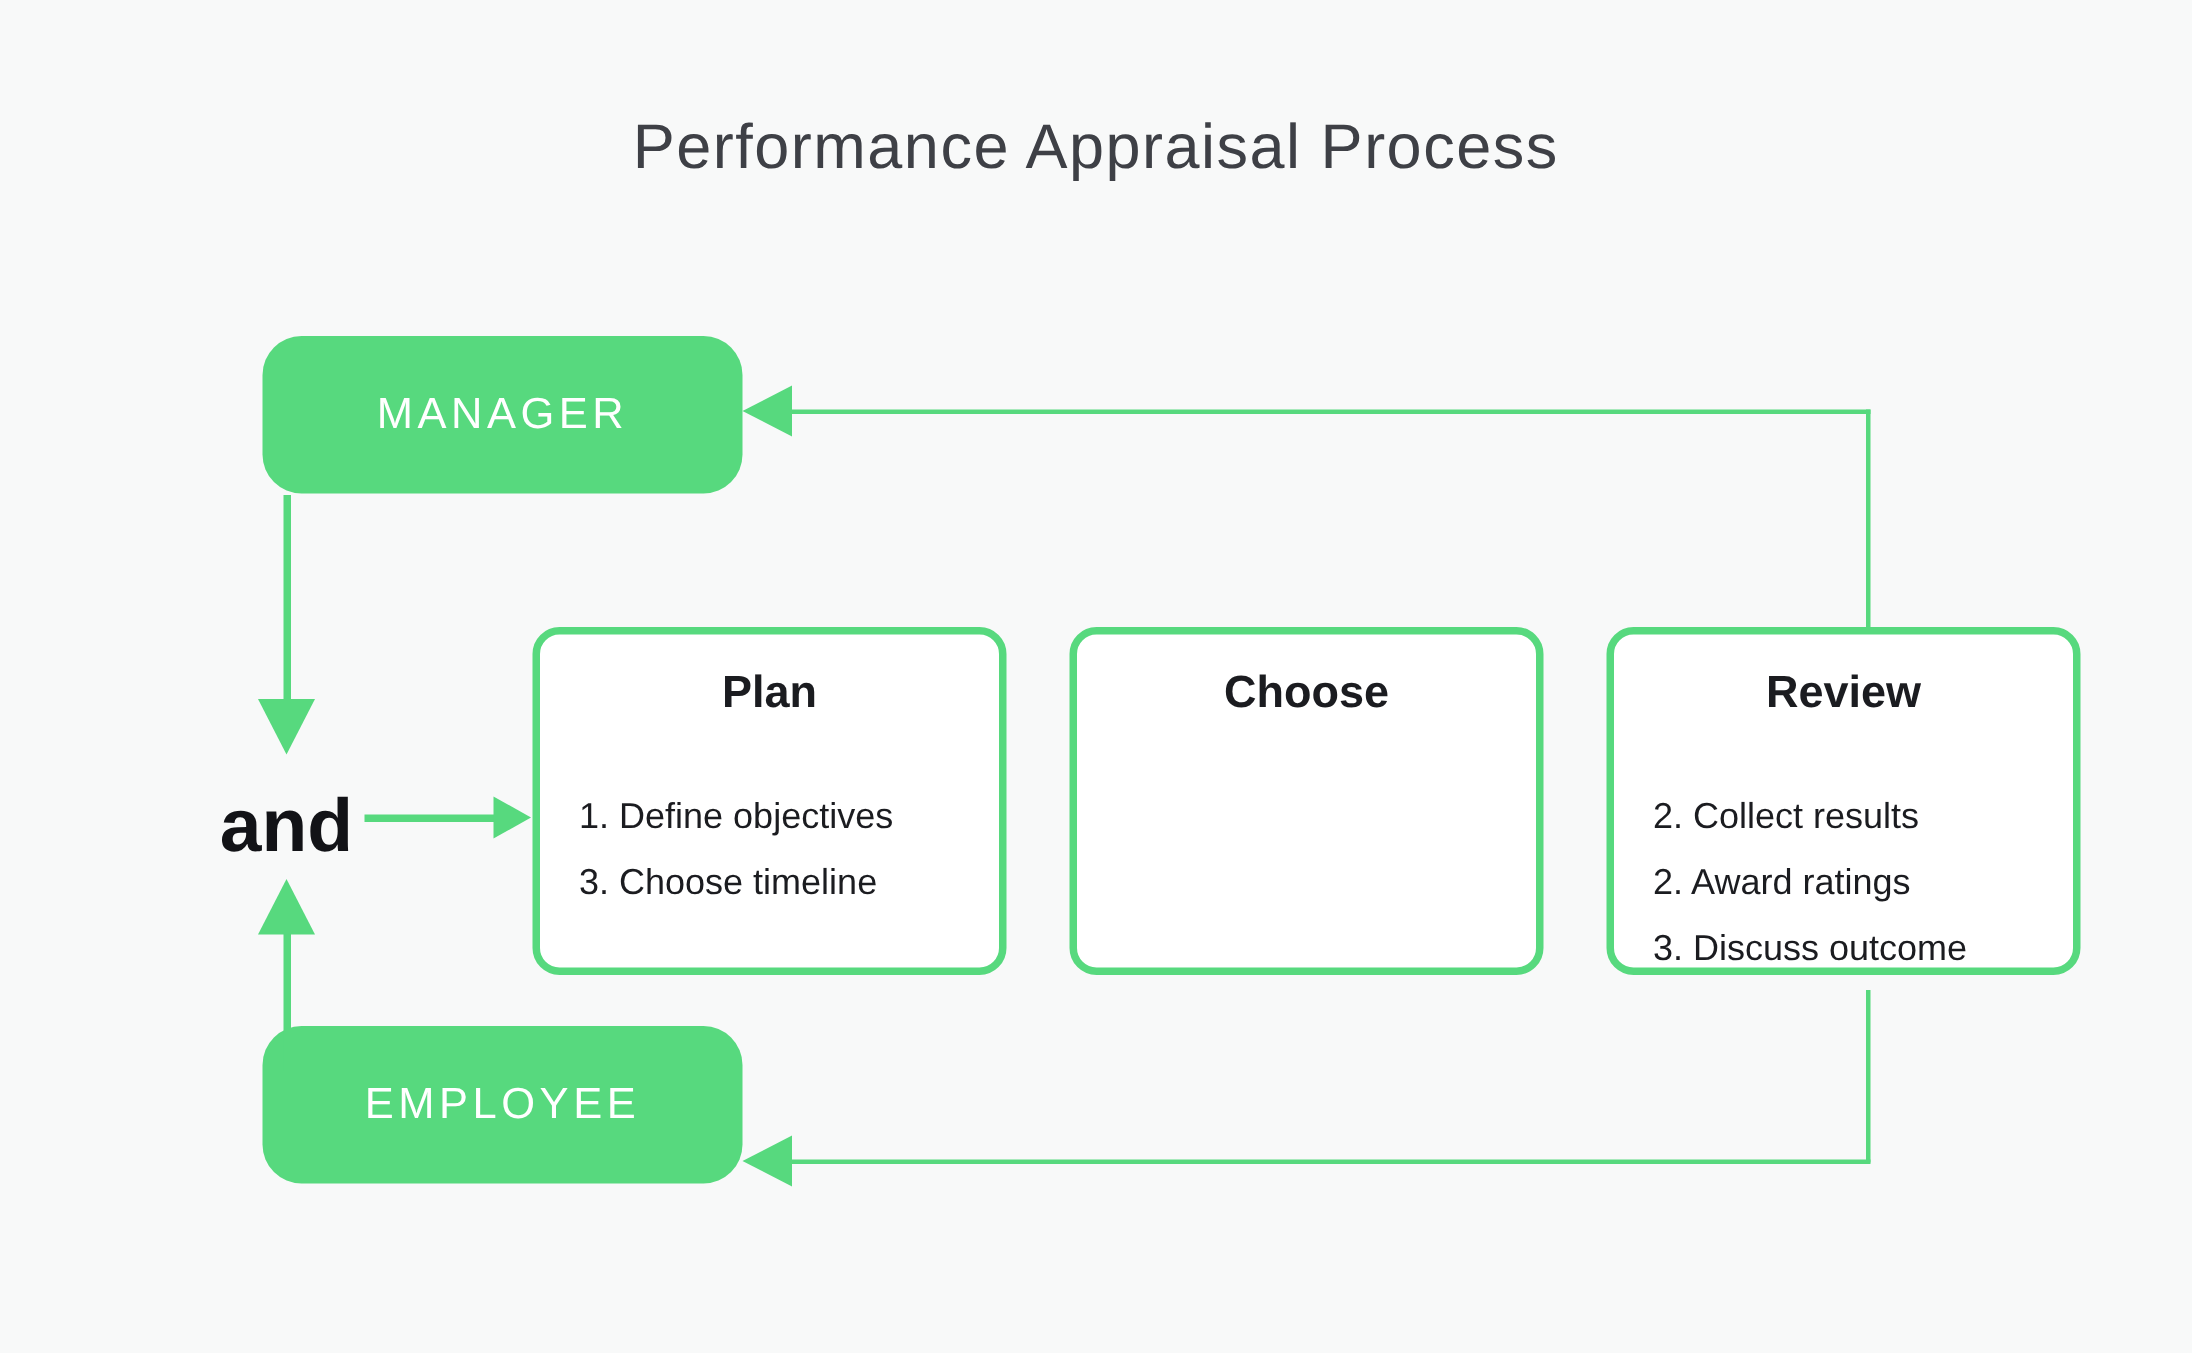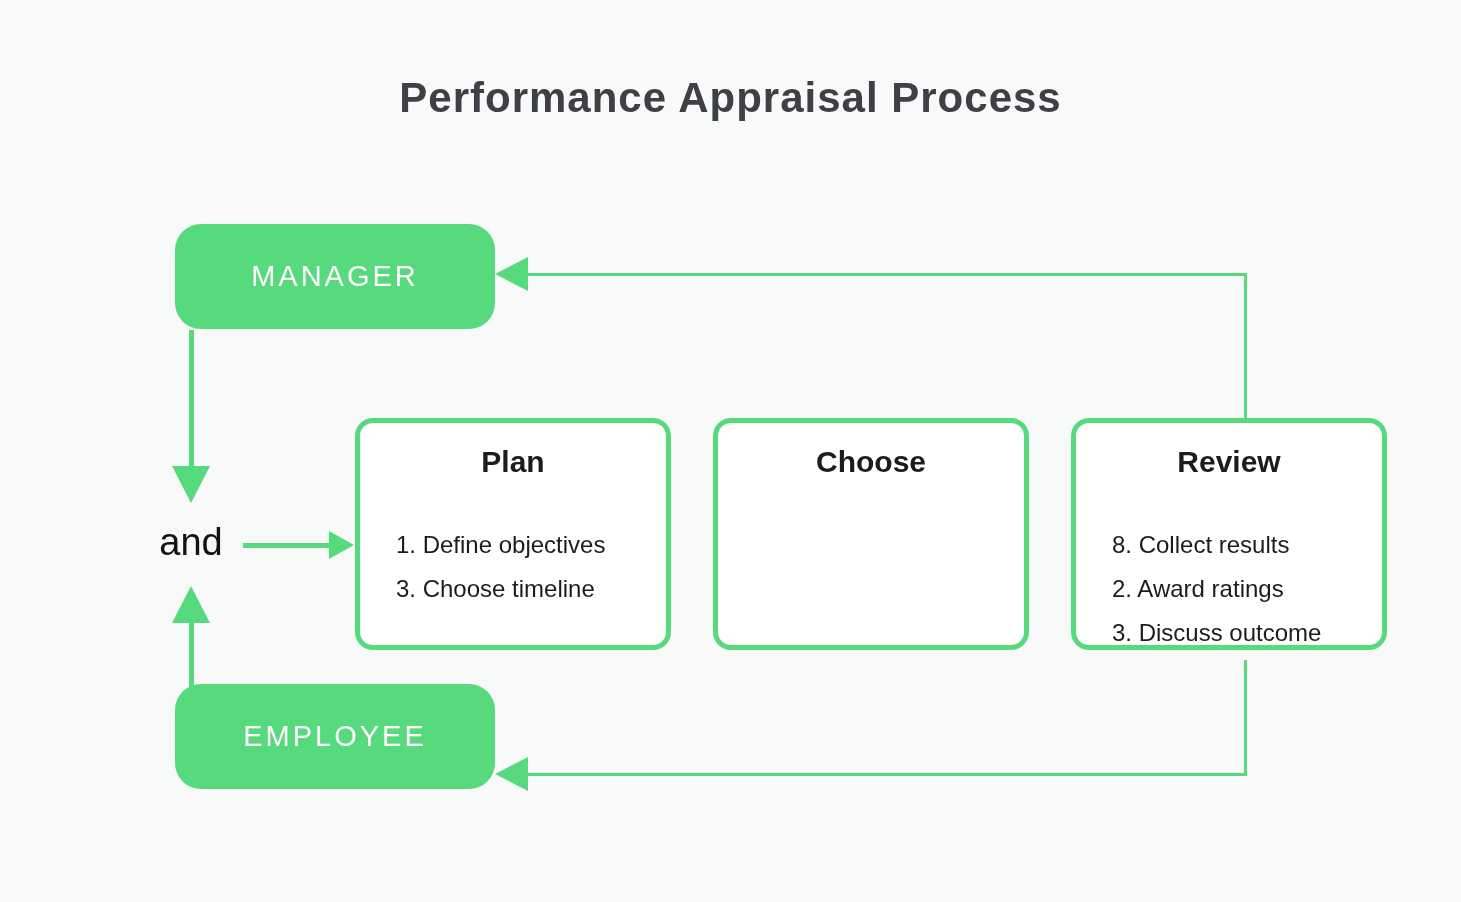--- a/index.html
+++ b/index.html
@@ -16,21 +16,21 @@
     width:1461px;
     height:902px;
     background:var(--bg);
     overflow:hidden;
   }
   .page-title{
     position:absolute;
     top:74px; left:0; width:100%;
     text-align:center;
     font-size:42px;
-    font-weight:bold;
+    font-weight:normal;
     letter-spacing:1px;
     color:var(--heading);
   }
   .actor-box{
     position:absolute;
     left:175px;
     width:320px;
     height:105px;
     background:var(--green);
     border-radius:26px;
@@ -42,22 +42,22 @@
     letter-spacing:3px;
     font-weight:500;
   }
   .actor-manager{top:224px;justify-content:center;}
   .actor-employee{top:684px;}
   .and-label{
     position:absolute;
     left:146px; top:521px;
     width:90px;
     text-align:center;
-    font-size:38px;
-    font-weight:normal;
+    font-size:50px;
+    font-weight:bold;
     color:#121317;
   }
   .stage-box{
     position:absolute;
     top:418px;
     width:316px;
     height:232px;
     background:#ffffff;
     border:5px solid var(--green);
     border-radius:18px;
@@ -68,21 +68,21 @@
   .stage-review{left:1071px;}
   .stage-title{
     text-align:center;
     font-size:30px;
     font-weight:bold;
     color:var(--body);
     margin-bottom:20px;
   }
   .stage-list{
     list-style:none;
-    padding-left:36px;
+    padding-left:26px;
     padding-right:8px;
     margin-top:44px;
   }
   .stage-list li{
     font-size:24px;
     font-weight:500;
     color:var(--body);
     line-height:44px;
     white-space:nowrap;
   }
@@ -127,21 +127,21 @@
     </ul>
   </div>
 
   <div class="stage-box stage-monitor">
     <div class="stage-title">Choose</div>
   </div>
 
   <div class="stage-box stage-review">
     <div class="stage-title">Review</div>
     <ul class="stage-list">
-      <li>8. Collect results</li>
+      <li>2. Collect results</li>
       <li>2. Award ratings</li>
       <li>3. Discuss outcome</li>
     </ul>
   </div>
 
   <div class="line shaft-manager-down"></div>
   <div class="arrhead arr-down"></div>
 
   <div class="line shaft-employee-up"></div>
   <div class="arrhead arr-up"></div>

